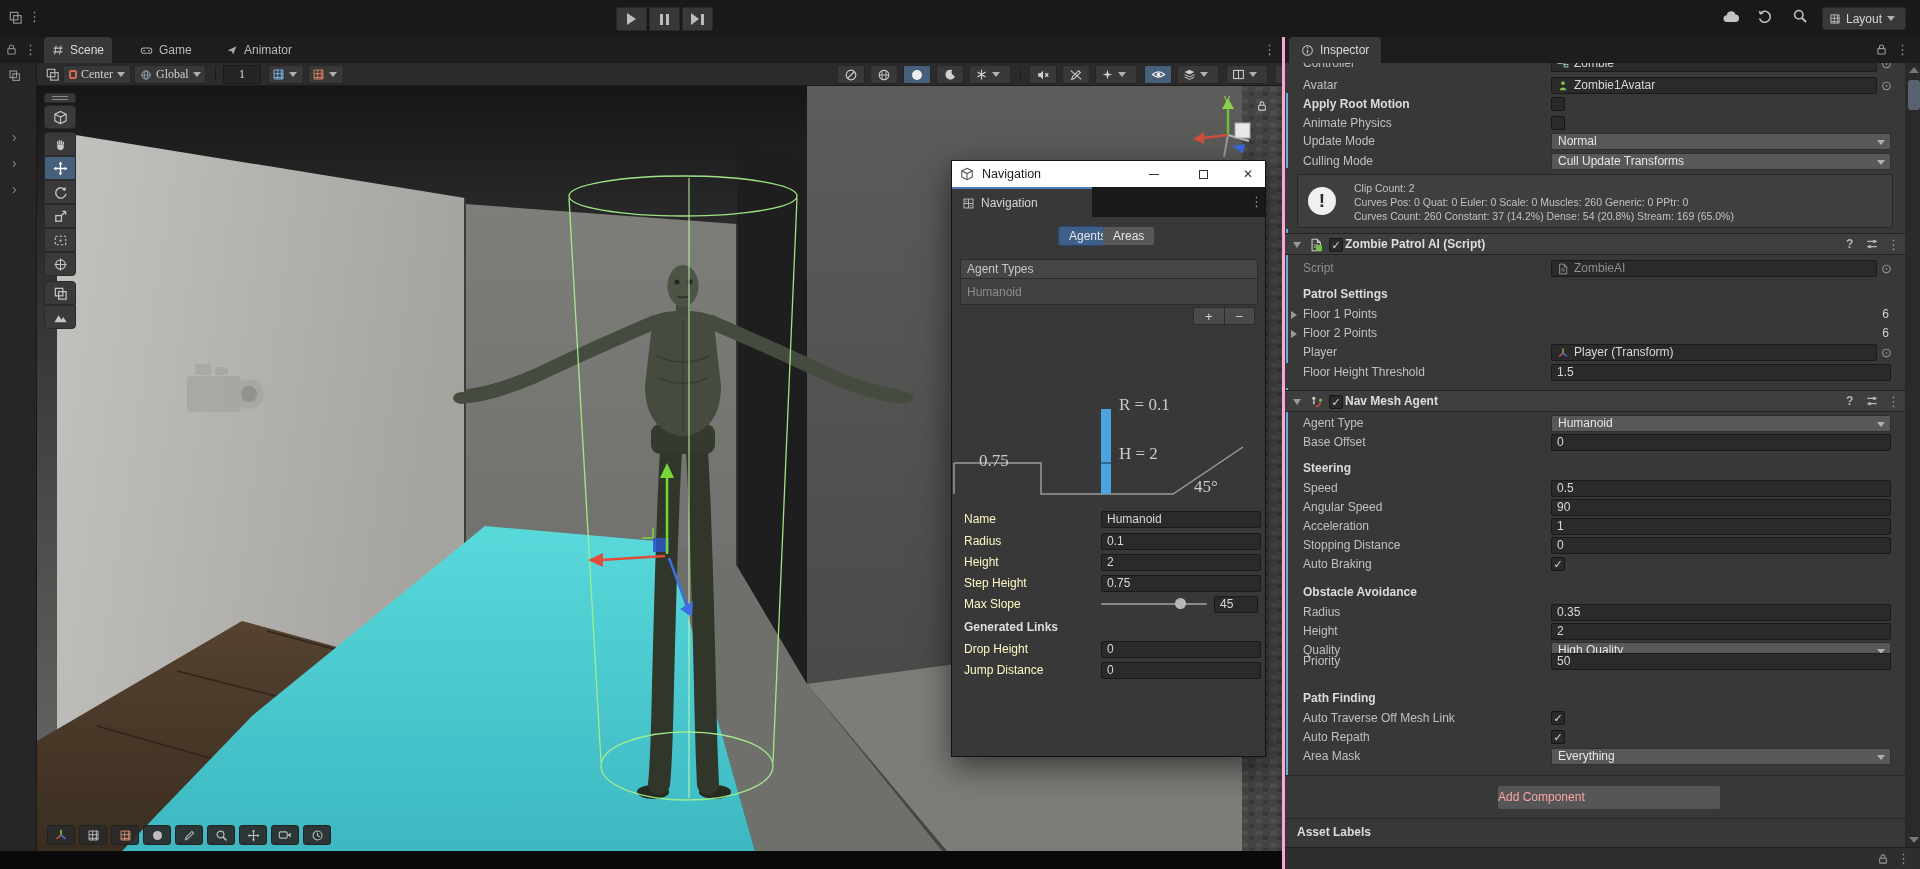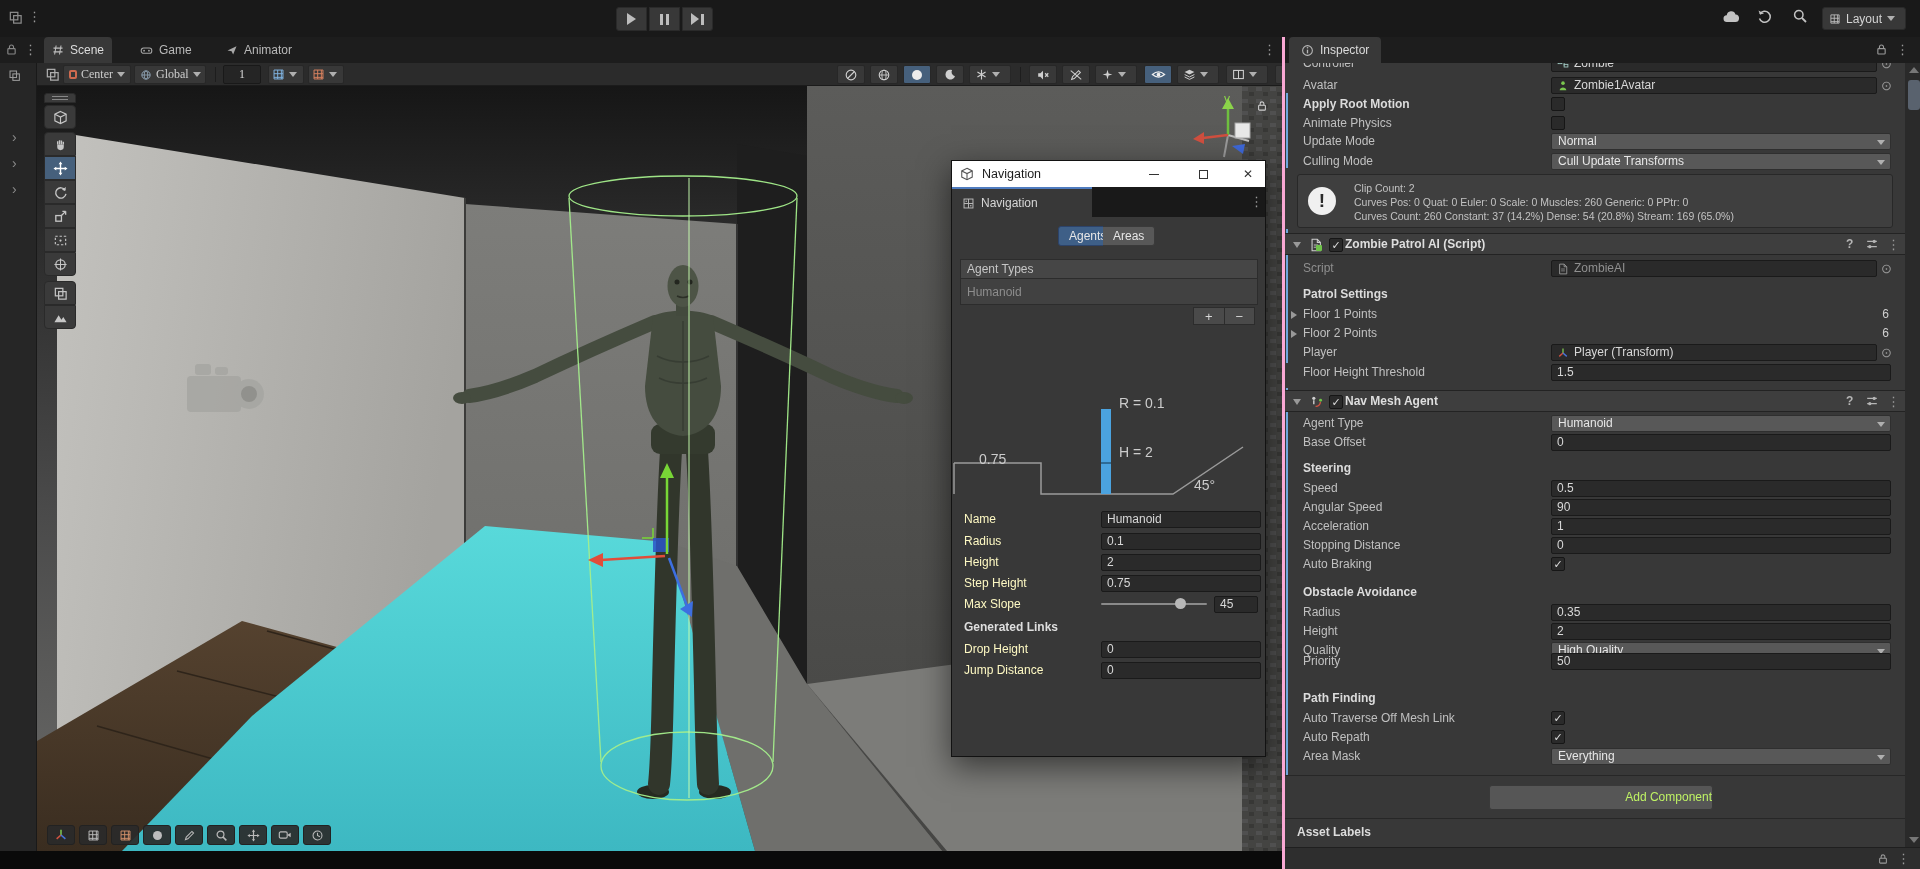--- a/index.html
+++ b/index.html
@@ -76,21 +76,21 @@
   #agent-box-h { height:20px; background:#464646; border:1px solid #2c2c2c; display:flex; align-items:center; padding:0 6px; color:#c6c6c6; }
   #agent-list { height:26px; background:#414141; border:1px solid #2c2c2c; border-top:none; display:flex; align-items:center; padding:0 6px; color:#8d8d8d; }
   #pm-tray { position:absolute; right:10px; top:90px; width:62px; height:18px; background:#4a4a4a; border:1px solid #2c2c2c;
              display:flex; }
   .pmbtn { flex:1; display:flex; align-items:center; justify-content:center; color:#d8d8d8; font-size:13px; }
   .nrow { position:absolute; left:0; width:313px; height:18px; }
   .nlab { position:absolute; left:12px; top:2px; color:#fef9c3; }
   .nfield { position:absolute; left:149px; top:1px; width:160px; height:17px; background:#2a2a2a; border:1px solid #1a1a1a;
             border-radius:2px; color:#d8d8d8; padding:0 5px; line-height:15px; }
   .nhdr { position:absolute; left:12px; color:#dedede; font-weight:bold; }
-  .dlab { position:absolute; color:#cccccc; font-size:14px; }
+  .dlab { position:absolute; color:#cccccc; font-size:17px;font-family:Liberation Serif, serif; }
 
   
   #inspector { position:absolute; left:1282px; top:37px; width:638px; height:832px; background:#383838; border-left:3px solid #f9a8d4; }
   #insp-tabs { position:absolute; left:0; top:0; width:638px; height:26px; background:#1d1d1d; }
   #insp-tab { position:absolute; left:4px; top:0; height:26px; background:#383838; border-radius:4px 4px 0 0;
               display:flex; align-items:center; gap:6px; padding:0 12px; color:#dcdcdc; }
   #ibody { position:absolute; left:0; top:26px; width:620px; height:784px; overflow:hidden; background:#383838; }
   .irow { position:absolute; left:0; width:620px; height:18px; }
   .ilab { position:absolute; left:18px; top:1px; color:#c0c0c0; white-space:nowrap; }
   .ilab.b { font-weight:bold; color:#dcdcdc; }
@@ -112,22 +112,22 @@
   .comphdr .title { position:absolute; left:60px; top:3px; font-weight:bold; color:#dedede; }
   .comphdr .help { position:absolute; left:561px; top:3px; color:#b5b5b5; font-weight:bold; }
   .comphdr .kv { position:absolute; top:3px; }
   .cnt { position:absolute; right:16px; top:1px; color:#d0d0d0; }
   #infobox { position:absolute; left:12px; top:111px; width:596px; height:54px; background:#3f3f3f; border:1px solid #282828;
              border-radius:3px; }
   #infobox .warn { position:absolute; left:10px; top:12px; width:28px; height:28px; background:#f0f0f0; border-radius:50%;
                    color:#2b2b2b; font-weight:bold; font-size:19px; text-align:center; line-height:28px; }
   #infobox .lines { position:absolute; left:48px; top:6px; font-size:10.5px; color:#c2c2c2; line-height:14px; white-space:nowrap;margin-left:8px; }
   .override { position:absolute; left:1px; width:2px; background:#6ca7dc; }
-  #addcomp { position:absolute; left:204px; top:722px; width:224px; height:25px; background:#565656; border:1px solid #393939;
-             border-radius:3px; color:#bef264; text-align:right; line-height:23px; }
+  #addcomp { position:absolute; left:212px; top:722px; width:224px; height:25px; background:#565656; border:1px solid #393939;
+             border-radius:3px; color:#fca5a5; text-align:left; line-height:23px; }
   .isep { position:absolute; left:0; width:620px; height:1px; background:#272727; }
   #insp-bottom { position:absolute; left:0; top:810px; width:638px; height:22px; background:#2e2e2e; border-top:1px solid #1f1f1f; }
   
   #iscroll { position:absolute; left:620px; top:26px; width:18px; height:784px; background:#2a2a2a; }
   #iscroll .thumb { position:absolute; left:3px; top:17px; width:12px; height:30px; background:#59626e; border-radius:3px; }
   .scrtri-up { position:absolute; left:4px; top:4px; width:0; height:0; border-left:5px solid transparent; border-right:5px solid transparent; border-bottom:6px solid #777; }
   .scrtri-dn { position:absolute; left:4px; bottom:4px; width:0; height:0; border-left:5px solid transparent; border-right:5px solid transparent; border-top:6px solid #777; }
 
   
   .slider { position:absolute; left:149px; top:8px; width:106px; height:2px; background:#8a8a8a; border-radius:1px; }

